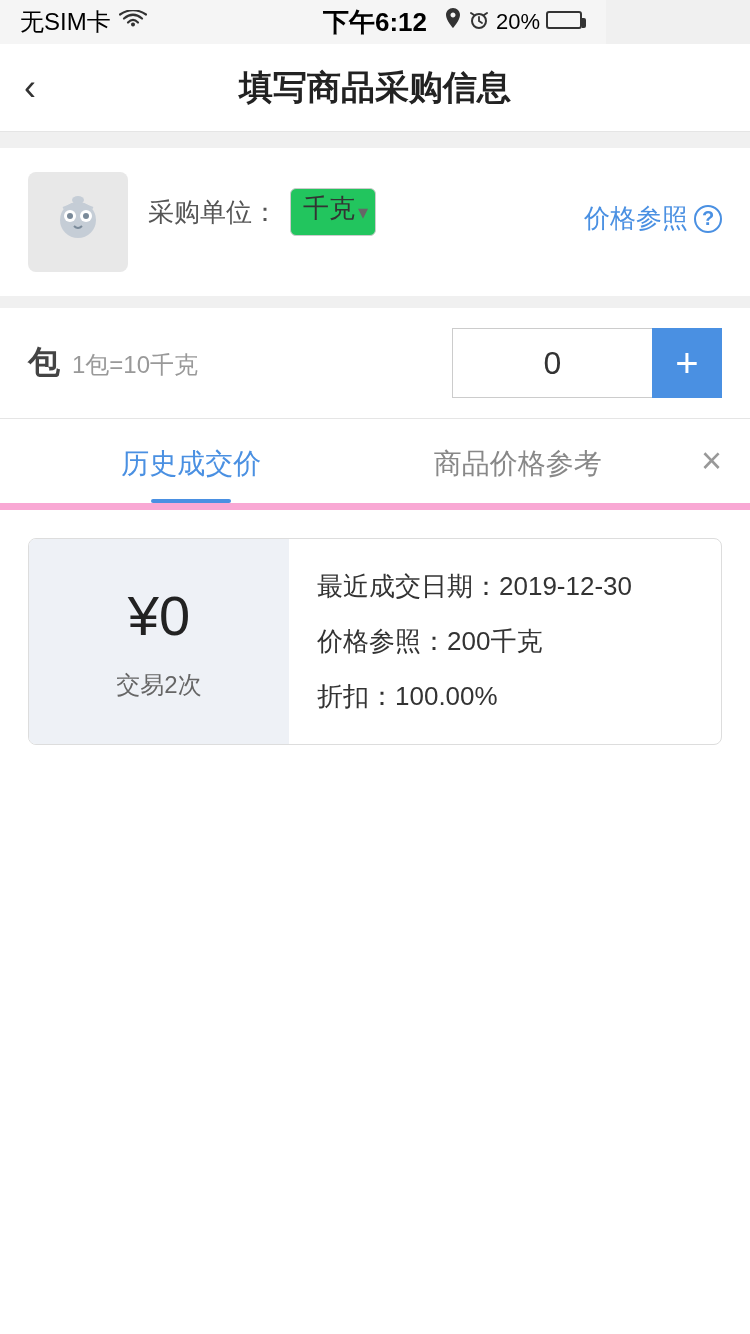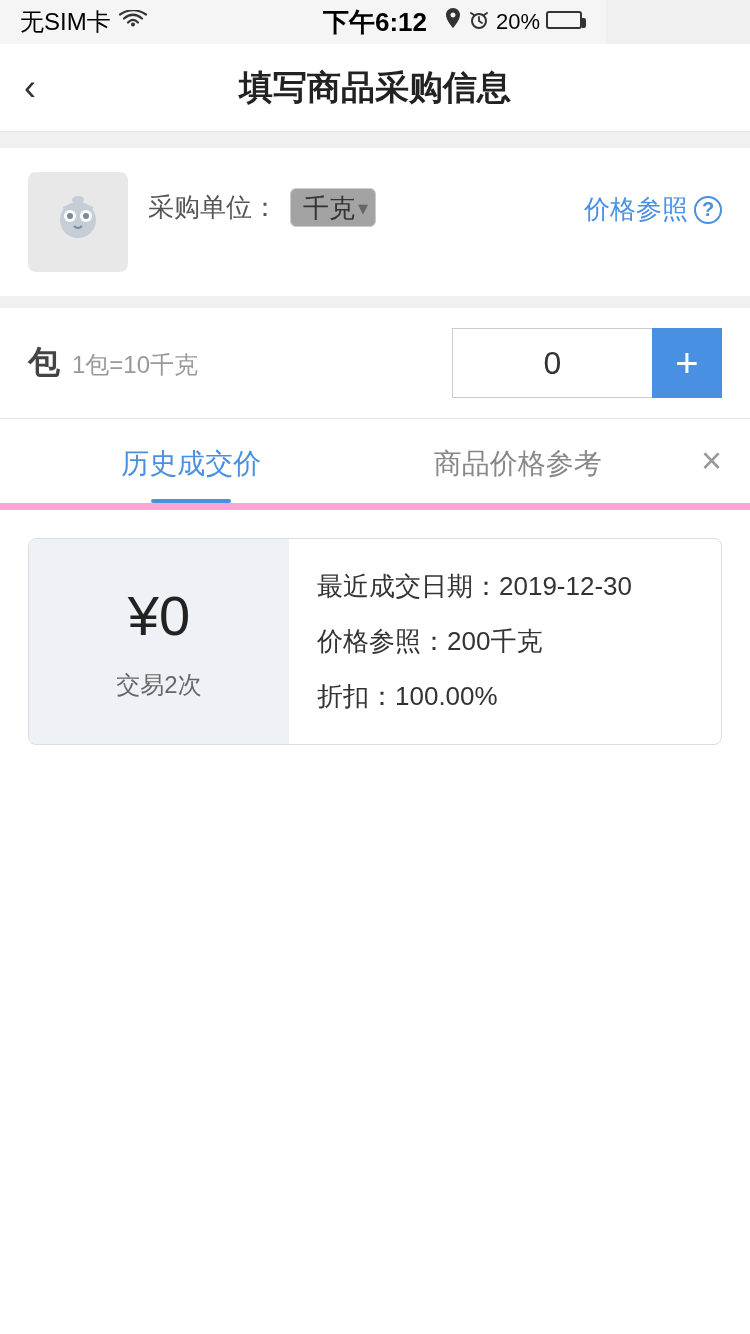--- a/index.html
+++ b/index.html
@@ -150,24 +150,24 @@
       align-items: center;
       gap: 12px;
     }
     .unit-label {
       font-size: 26px;
       color: #555;
     }
     .unit-select {
       border: 1px solid #ccc;
       border-radius: 6px;
-      padding: 4px 20px 3px 12px;
+      padding: 4px 20px 12px 12px;
       font-size: 26px;
       color: #333;
-      background: #a3a3a3;
+      background: #22c55e;
       appearance: none;
       -webkit-appearance: none;
       position: relative;
     }
     .unit-select-wrapper {
       position: relative;
       display: inline-block;
     }
     .unit-select-wrapper::after {
       content: "▾";

